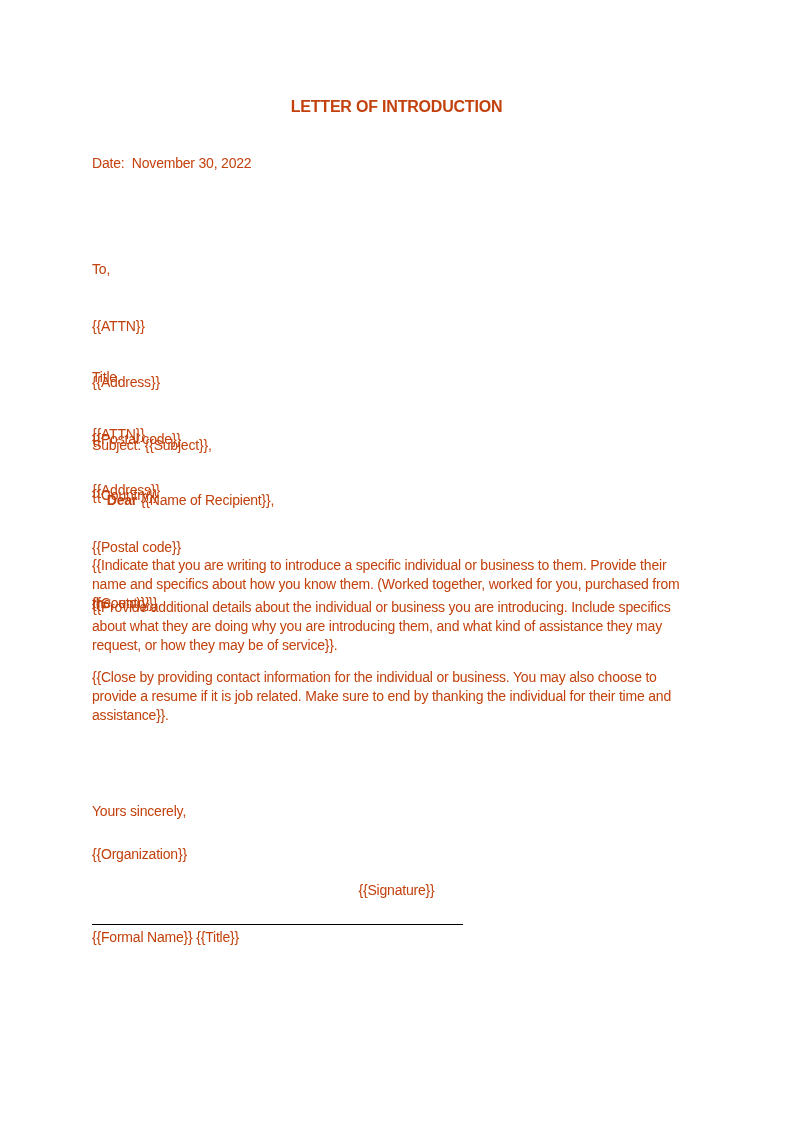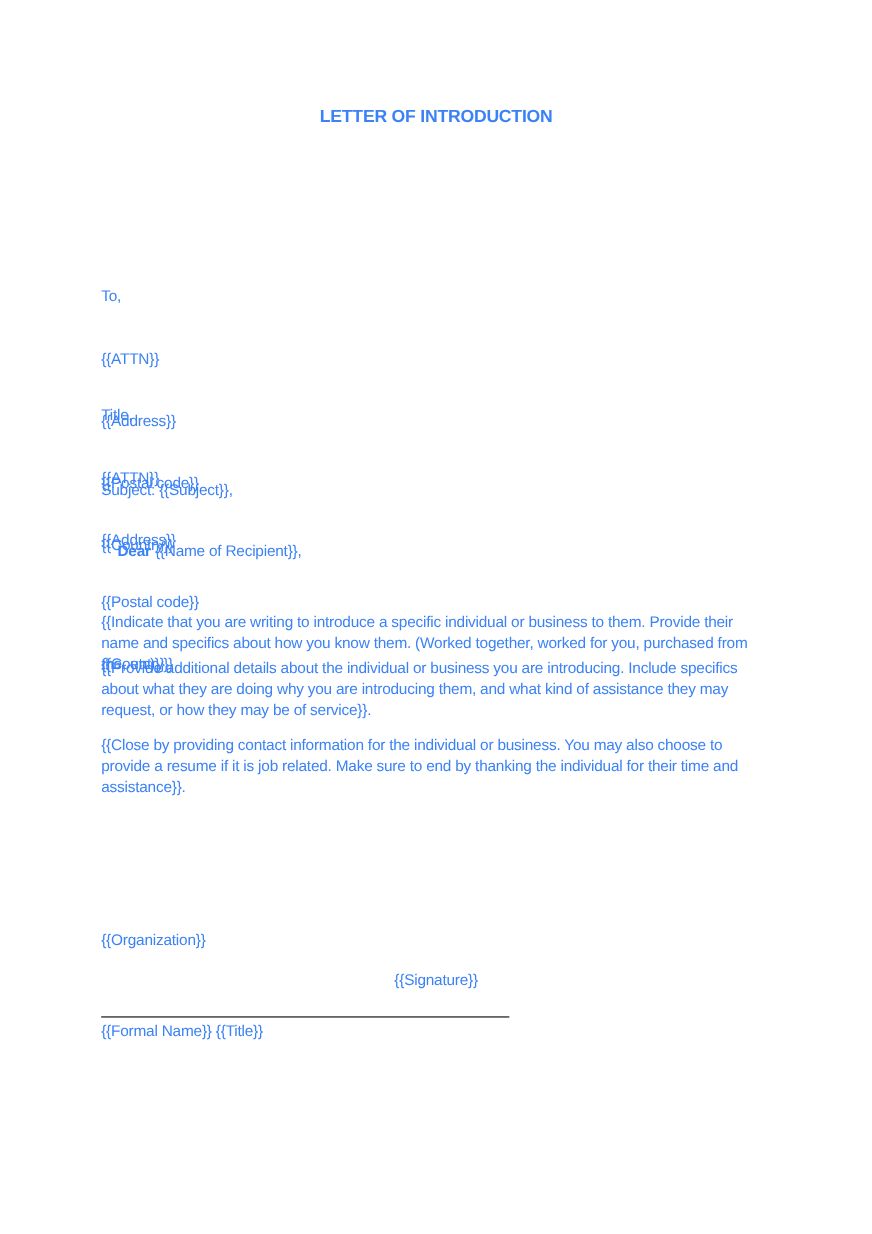--- a/index.html
+++ b/index.html
@@ -5,21 +5,21 @@
   html, body {
     margin: 0;
     padding: 0;
     background: #ffffff;
   }
   .page {
     position: relative;
     width: 793px;
     height: 1122px;
     background: #ffffff;
-    color: #3b82f6;
+    color: #c2410c;
     font-family: "Liberation Sans", sans-serif;
     overflow: hidden;
   }
   .block {
     position: absolute;
     left: 92px;
     width: 609px;
     font-size: 14px;
     line-height: 19px;
     letter-spacing: -0.2px;
@@ -65,20 +65,21 @@
     letter-spacing: -0.1px;
   }
 </style>
 </head>
 <body>
 
 <div class="page">
 
   <h1 id="title" class="block">LETTER OF INTRODUCTION</h1>
 
+  <div id="date-line" class="block">Date:  November 30, 2022</div>
 
   <div id="to-block" class="block addr-block">
     <div>To,</div>
     <div>{{ATTN}}</div>
     <div>{{Address}}</div>
     <div>{{Postal code}}</div>
     <div>{{Country}}</div>
   </div>
 
   <div id="from-block" class="block addr-block">
@@ -94,20 +95,21 @@
   <div id="salutation" class="block">
     <span class="bold">Dear</span><span> {{Name of Recipient}},</span>
   </div>
 
   <p id="para-1" class="block">{{Indicate that you are writing to introduce a specific individual or business to them. Provide their name and specifics about how you know them. (Worked together, worked for you, purchased from the, etc)}}.</p>
 
   <p id="para-2" class="block">{{Provide additional details about the individual or business you are introducing. Include specifics about what they are doing why you are introducing them, and what kind of assistance they may request, or how they may be of service}}.</p>
 
   <p id="para-3" class="block">{{Close by providing contact information for the individual or business. You may also choose to provide a resume if it is job related. Make sure to end by thanking the individual for their time and assistance}}.</p>
 
+  <div id="closing" class="block">Yours sincerely,</div>
 
   <div id="organization" class="block">{{Organization}}</div>
 
   <div id="signature" class="block">{{Signature}}</div>
 
   <div id="sig-rule"></div>
 
   <div id="signee" class="block">{{Formal Name}} {{Title}}</div>
 
 

